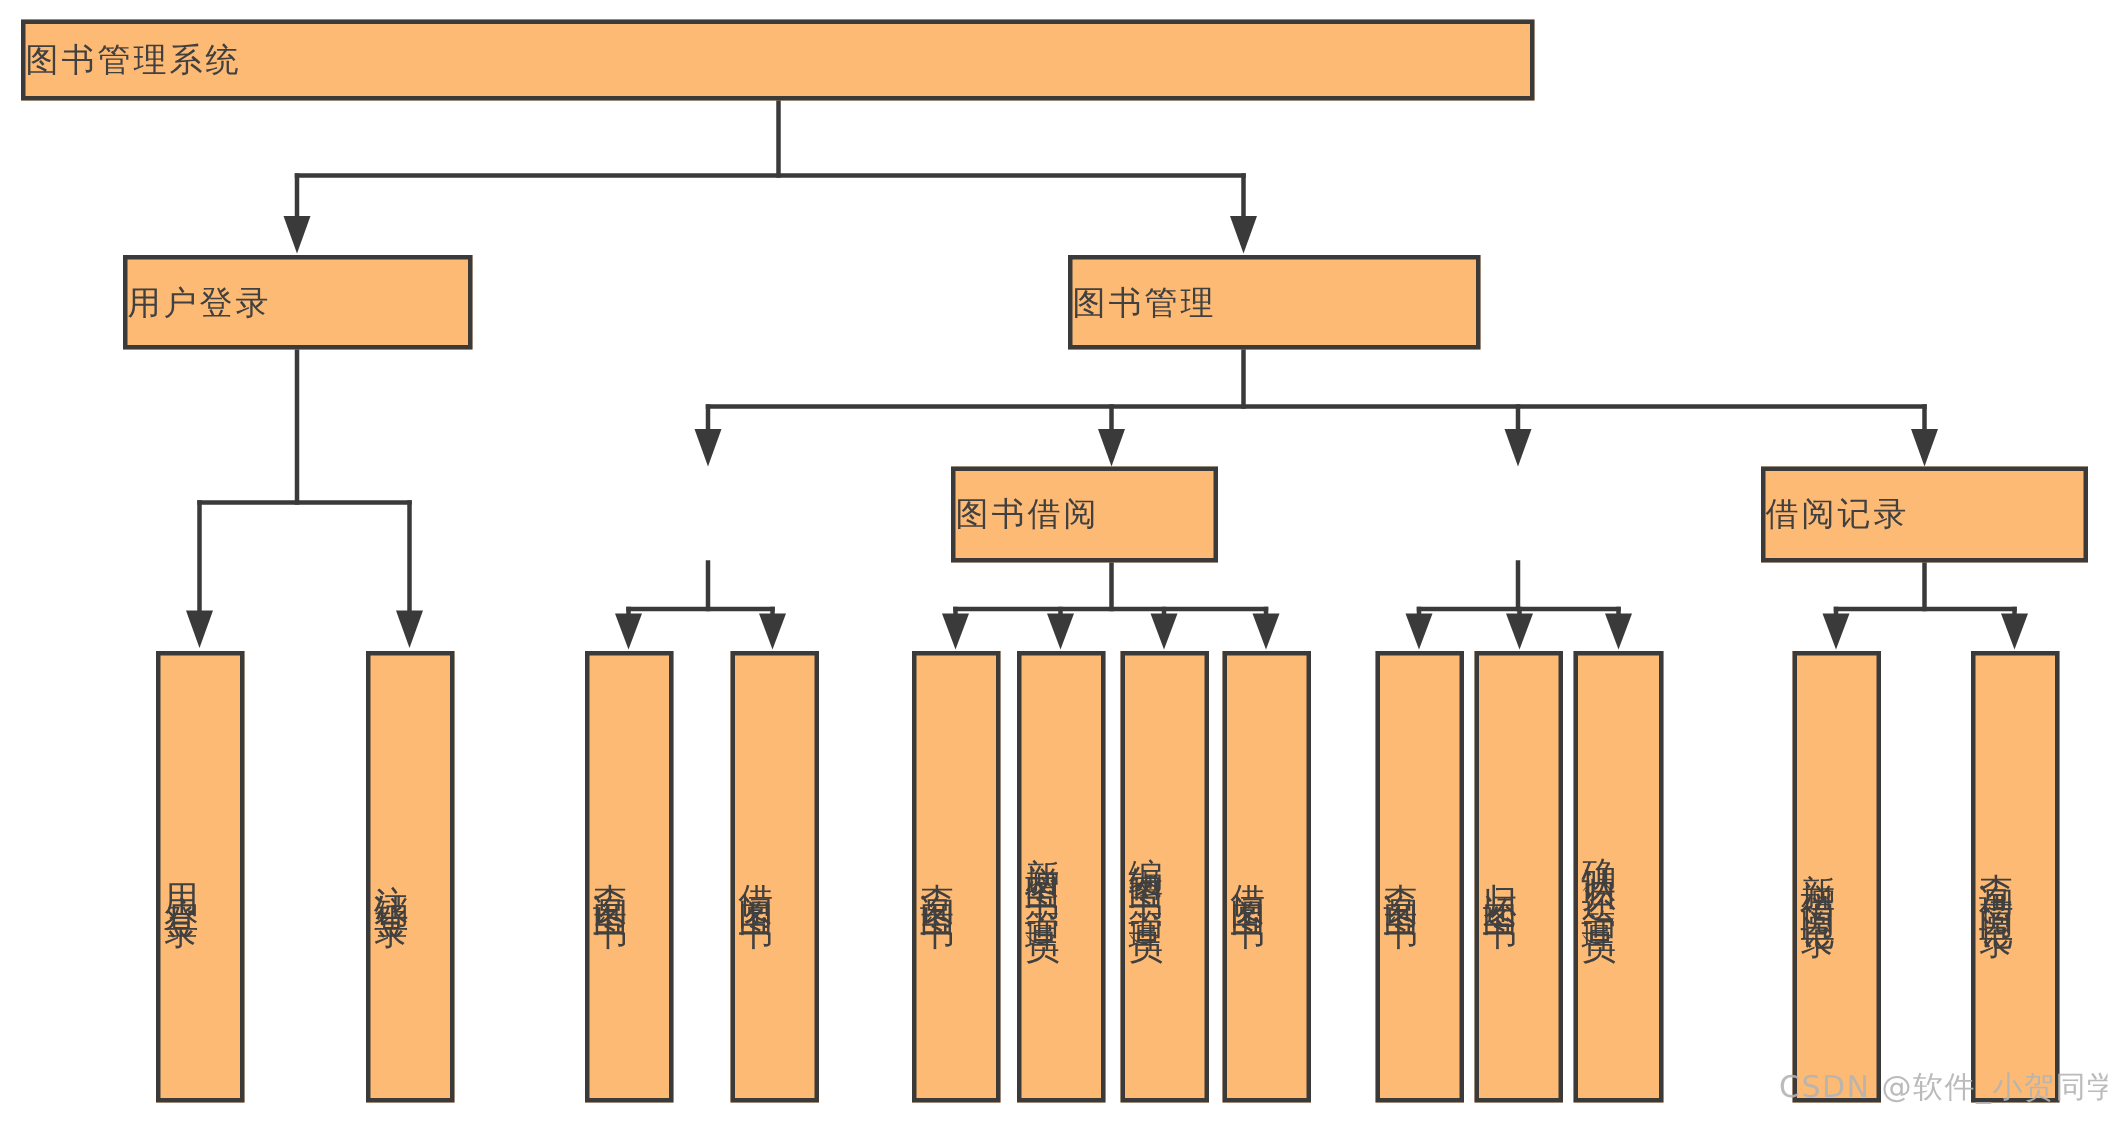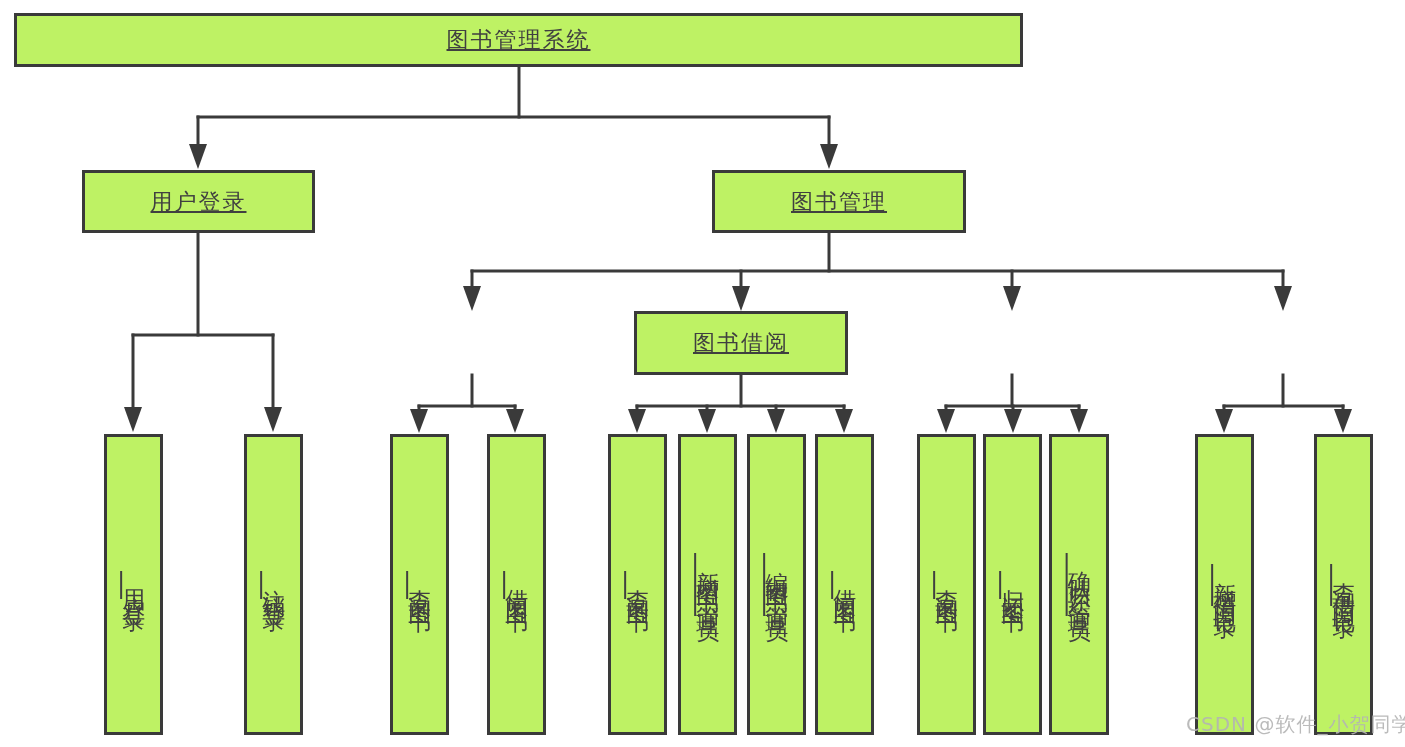--- a/index.html
+++ b/index.html
@@ -16,26 +16,25 @@
   .cline {
     stroke: var(--line, #3a3a3a);
     stroke-width: 3;
     fill: none;
     stroke-linecap: square;
   }
   .carrow { fill: var(--line, #3a3a3a); }
   .box {
     position: absolute;
     box-sizing: border-box;
-    background: #bef264;
+    background: #fdba74;
     border: 3px solid var(--line, #3a3a3a);
     display: flex;
     align-items: center;
-    justify-content: center;
-    text-decoration: underline;
+    justify-content: flex-start;
   }
   .box .lbl {
     font-size: 22px;
     letter-spacing: 2px;
     white-space: nowrap;
   }
   .leaf .lbl {
     writing-mode: vertical-rl;
     text-orientation: mixed;
     font-size: 23px;
@@ -134,26 +133,29 @@
     </g>
   </svg>
 
   <div class="box" style="left:14px; top:13px; width:1009px; height:54px">
     <span class="lbl">图书管理系统</span>
   </div>
 
   <div class="box" style="left:82px; top:170px; width:233px; height:63px">
     <span class="lbl">用户登录</span>
   </div>
-  <div class="box" style="left:712px; top:170px; width:254px; height:63px">
+  <div class="box" style="left:712px; top:170px; width:275px; height:63px">
     <span class="lbl">图书管理</span>
   </div>
 
-  <div class="box" style="left:634px; top:311px; width:214px; height:64px">
+  <div class="box" style="left:634px; top:311px; width:178px; height:64px">
     <span class="lbl">图书借阅</span>
+  </div>
+  <div class="box" style="left:1174px; top:311px; width:218px; height:64px">
+    <span class="lbl">借阅记录</span>
   </div>
 
   <div class="box leaf" style="left:104px; top:434px; width:59px; height:301px">
     <span class="lbl">用户登录</span>
   </div>
   <div class="box leaf" style="left:244px; top:434px; width:59px; height:301px">
     <span class="lbl">注销登录</span>
   </div>
 
   <div class="box leaf" style="left:390px; top:434px; width:59px; height:301px">

